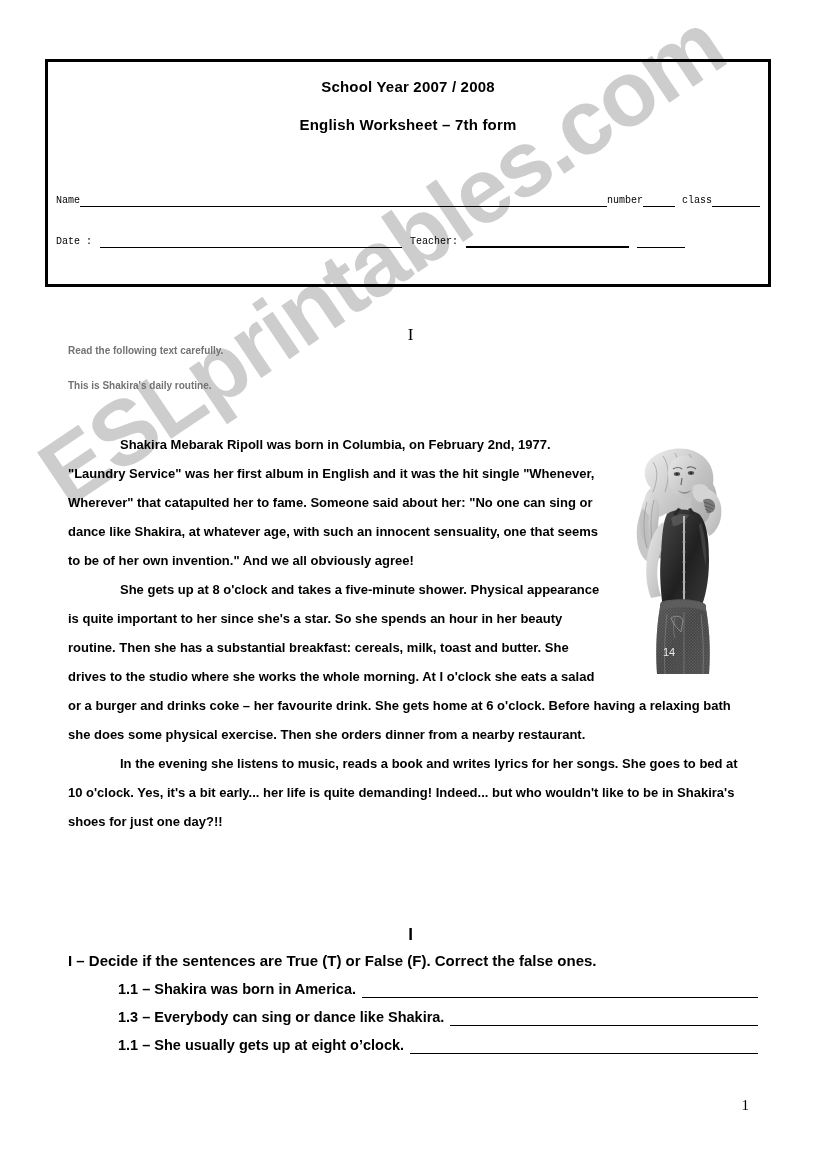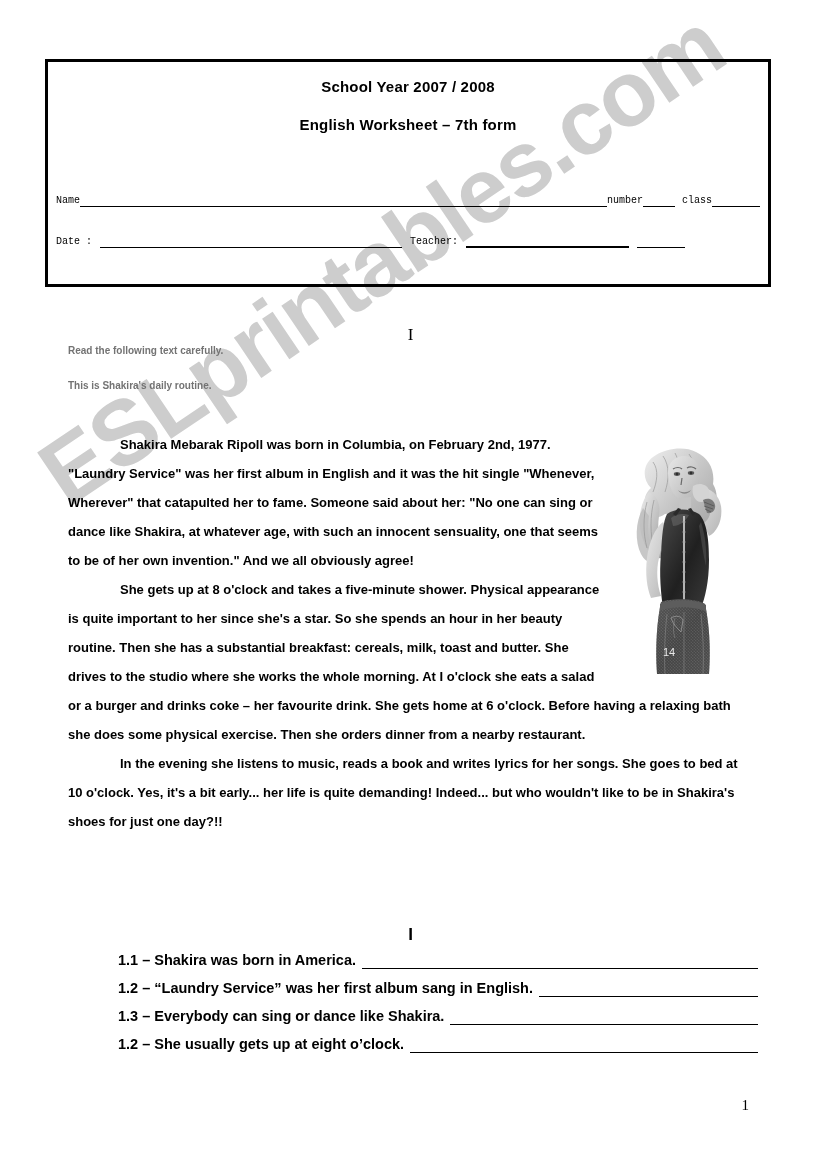--- a/index.html
+++ b/index.html
@@ -385,34 +385,31 @@
     <p class="para">Shakira Mebarak Ripoll was born in Columbia, on February 2nd, 1977. "Laundry Service" was her first album in English and it was the hit single "Whenever, Wherever" that catapulted her to fame. Someone said about her: "No one can sing or dance like Shakira, at whatever age, with such an innocent sensuality, one that seems to be of her own invention." And we all obviously agree!</p>
     <p class="para">She gets up at 8 o'clock and takes a five-minute shower. Physical appearance is quite important to her since she's a star. So she spends an hour in her beauty routine. Then she has a substantial breakfast: cereals, milk, toast and butter. She drives to the studio where she works the whole morning. At I o'clock she eats a salad or a burger and drinks coke – her favourite drink. She gets home at 6 o'clock. Before having a relaxing bath she does some physical exercise. Then she orders dinner from a nearby restaurant.</p>
     <p class="para">In the evening she listens to music, reads a book and writes lyrics for her songs. She goes to bed at 10 o'clock. Yes, it's a bit early... her life is quite demanding! Indeed... but who wouldn't like to be in Shakira's shoes for just one day?!!</p>
   </div>
 
   <div class="section-marker" style="top:925px;">
     <span class="marker-sans">I</span>
   </div>
 
   <div class="questions">
+    <div class="q-heading">I – Decide if the sentences are True (T) or False (F). Correct the false ones.</div>
 
     <div class="q-item">
       <span class="q-text">1.1 – Shakira was born in America.</span>
-      <span class="q-rule"></span>
-    </div>
-    <div class="q-item">
-      <span class="q-text">1.2 – “Laundry Service” was her first album sang in English.</span>
       <span class="q-rule"></span>
     </div>
     <div class="q-item">
       <span class="q-text">1.3 – Everybody can sing or dance like Shakira.</span>
       <span class="q-rule"></span>
     </div>
     <div class="q-item">
-      <span class="q-text">1.2 – She usually gets up at eight o’clock.</span>
+      <span class="q-text">1.1 – She usually gets up at eight o’clock.</span>
       <span class="q-rule"></span>
     </div>
   </div>
 
   <div class="page-number">1</div>
 
 </div>
 
 </body></html>

